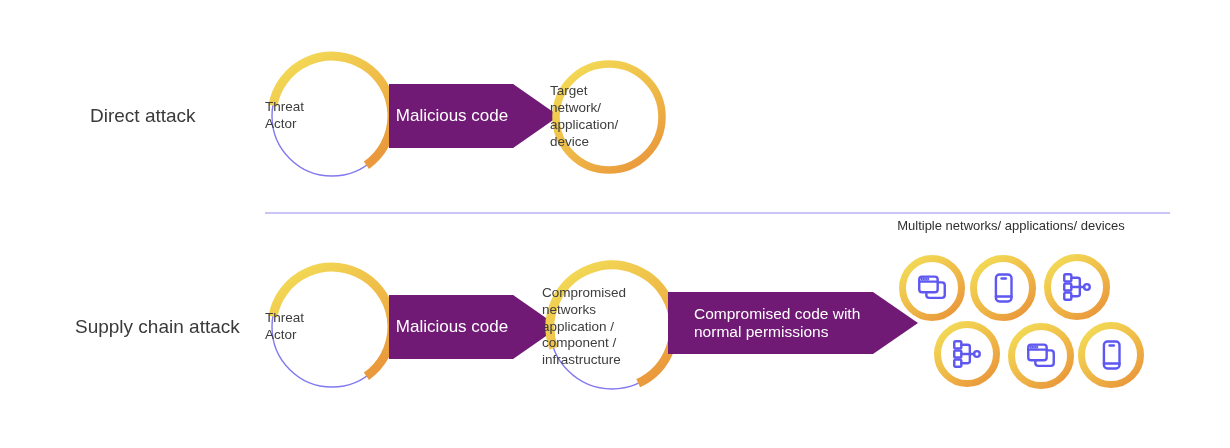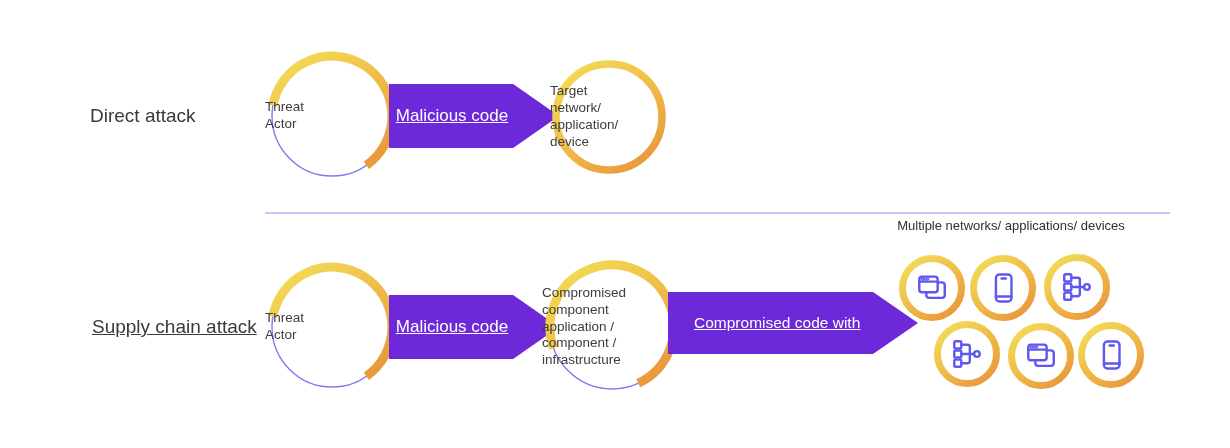--- a/index.html
+++ b/index.html
@@ -1,29 +1,29 @@
 <!DOCTYPE html>
 <html><head>
 <meta charset="utf-8">
 <style>
   * { margin:0; padding:0; box-sizing:border-box; }
   body { background:#ffffff; font-family:"Liberation Sans", sans-serif; }
   .canvas { position:relative; width:1230px; height:448px; background:#ffffff; overflow:hidden; }
 
   .row-label { position:absolute; font-size:19px; color:#3a3a3a; white-space:nowrap;text-align:right; }
   .row-label.direct { left:90px; top:105px; }
-  .row-label.supply { left:92px; top:316px;text-decoration:underline; }
+  .row-label.supply { left:75px; top:316px; }
 
   .circle-wrap { position:absolute; }
   .circle-text { position:absolute; inset:0; display:flex; flex-direction:column;
                  align-items:flex-start; justify-content:center; text-align:center;
                  color:#3d3d3d; font-size:13.5px; line-height:1.25; }
   .circle-text span { display:block; }
 
-  .arrow { position:absolute; background:#6d28d9; color:#ffffff; display:flex; align-items:center;text-decoration:underline; }
+  .arrow { position:absolute; background:#701a75; color:#ffffff; display:flex; align-items:center; }
   .arrow.malicious { width:170px; height:64px; font-size:17px;
       clip-path:polygon(0 0, 73% 0, 100% 50%, 73% 100%, 0 100%);
       justify-content:center; padding-right:44px; }
   .arrow.malicious.top { left:389px; top:84px; }
   .arrow.malicious.bottom { left:389px; top:295px; }
   .arrow.compromised { left:668px; top:292px; width:250px; height:62px; font-size:15.5px;
       clip-path:polygon(0 0, 82% 0, 100% 50%, 82% 100%, 0 100%);
       padding-left:26px; align-items:center; line-height:18px; }
 
   .divider { position:absolute; left:265px; top:212px; width:905px; height:2px; background:#c9c5f8; }
@@ -98,30 +98,31 @@
     <span>Malicious code</span>
   </div>
 
   <div class="circle-wrap" style="left:542px; top:257px; width:140px; height:140px;">
     <svg width="140" height="140" viewBox="0 0 140 140">
       <circle cx="70" cy="70" r="62" fill="#ffffff" stroke="#8279f0" stroke-width="1.4"></circle>
       <path d="M 11.7 91.2 A 62 62 0 1 1 96.2 126.2" fill="none" stroke="url(#ringGrad)" stroke-width="9"></path>
     </svg>
     <div class="circle-text">
       <span>Compromised</span>
-      <span>component</span>
+      <span>networks</span>
       <span>application /</span>
       <span>component /</span>
       <span>infrastructure</span>
     </div>
   </div>
 
   <div class="arrow compromised">
     <div>
       <span style="display:block">Compromised code with</span>
+      <span style="display:block">normal permissions</span>
     </div>
   </div>
 
   <div class="cluster-title">Multiple networks/ applications/ devices</div>
 
   <div class="cluster-item" style="left:898px; top:254px;">
     <svg class="ring" width="68" height="68" viewBox="0 0 68 68">
       <circle cx="34" cy="34" r="29.5" fill="#ffffff" stroke="url(#ringGrad)" stroke-width="7"></circle>
     </svg>
     <svg class="glyph" width="34" height="34" viewBox="0 0 24 24" fill="none" stroke="#5e58f0" stroke-width="1.7" stroke-linecap="round" stroke-linejoin="round">

